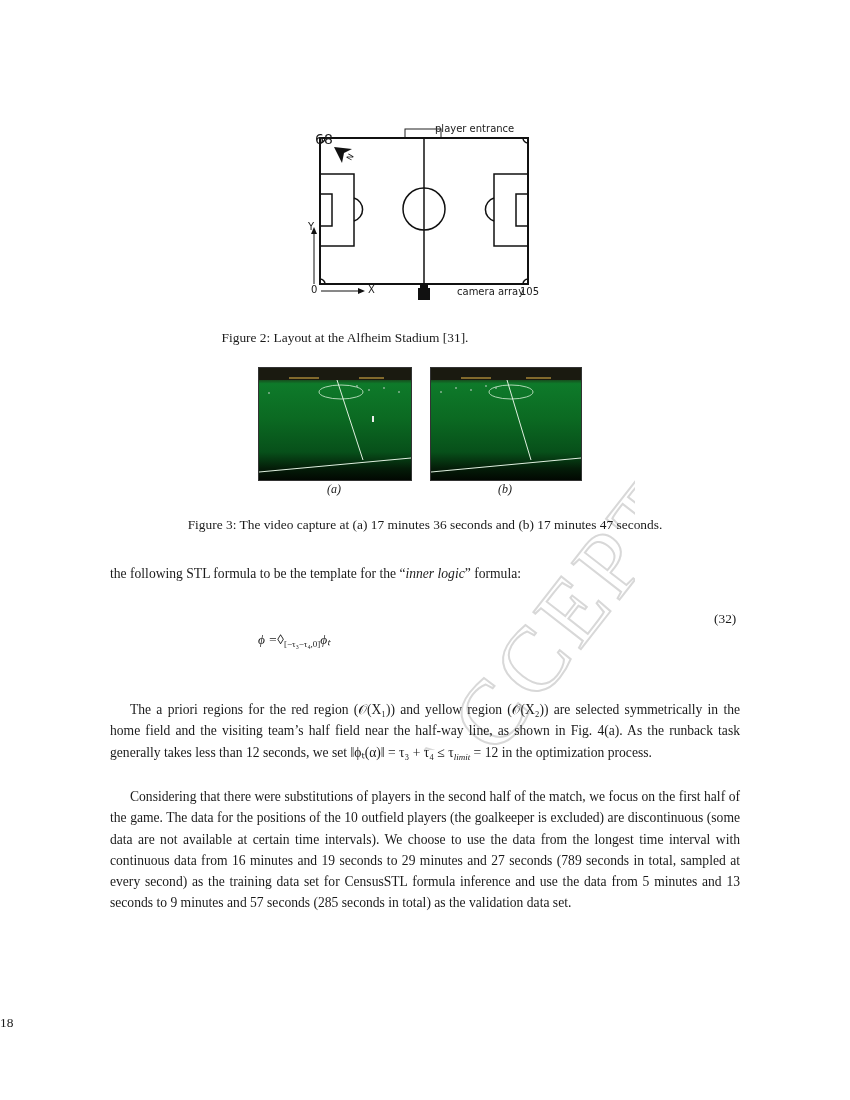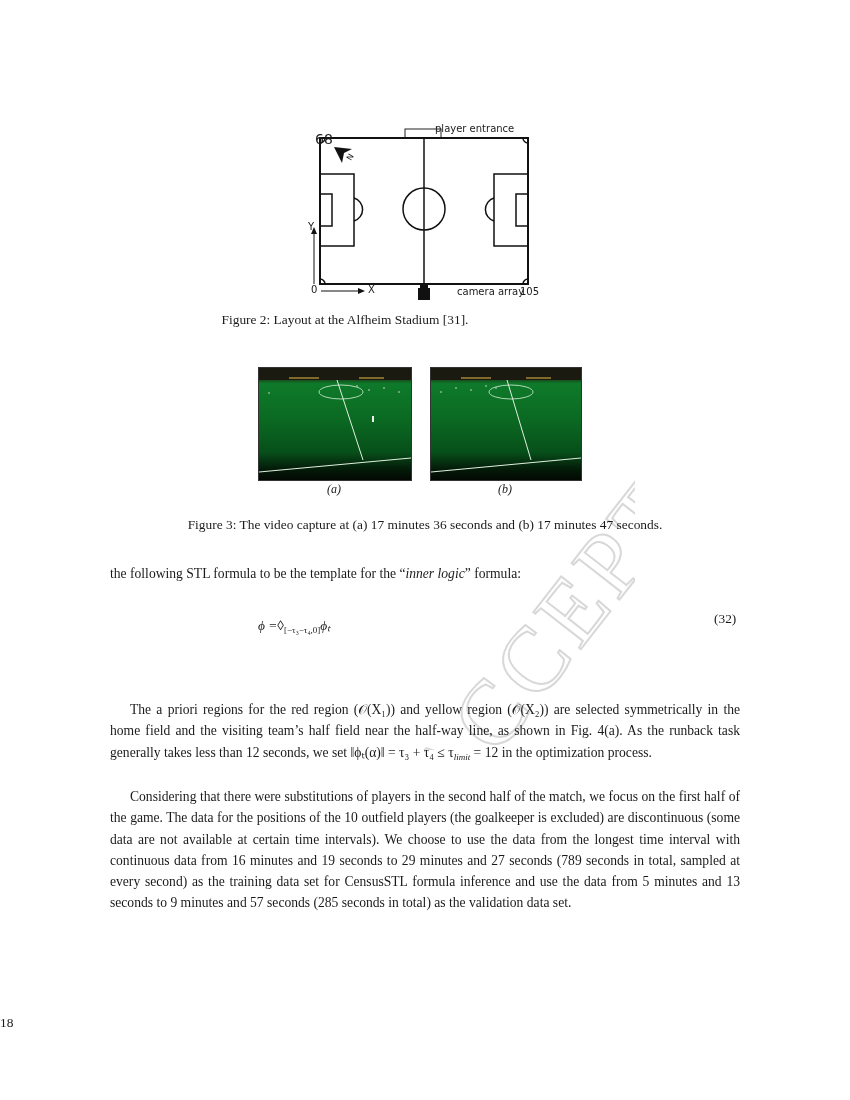--- a/index.html
+++ b/index.html
@@ -64,21 +64,21 @@
     </svg>
     <span class="abs sans" style="left:15px;top:11px;font-size:14px;">68</span>
     <span class="abs sans" style="left:8px;top:101px;font-size:10px;">Y</span>
     <span class="abs sans" style="left:11px;top:164px;font-size:10px;">0</span>
     <span class="abs sans" style="left:68px;top:164px;font-size:10px;">X</span>
     <span class="abs sans" style="left:220px;top:166px;font-size:10px;">105</span>
     <span class="abs sans" style="left:135px;top:3px;font-size:10px;">player entrance</span>
     <span class="abs sans" style="left:133px;top:166px;font-size:10px;margin-left:24px;">camera array</span>
   </div>
 
-  <div class="abs caption" style="left:0;top:312px;width:690px;">Figure 2: Layout at the Alfheim Stadium [31].</div>
+  <div class="abs caption" style="left:0;top:330px;width:690px;">Figure 2: Layout at the Alfheim Stadium [31].</div>
 
   <div class="field-img" style="left:258px;top:367px;width:152px;height:112px;">
     <svg width="152" height="112" viewBox="0 0 152 112">
       <rect x="0" y="0" width="152" height="12" fill="#1a1a10"></rect>
       <rect x="30" y="9" width="30" height="2" fill="#c8a040" opacity="0.6"></rect>
       <rect x="100" y="9" width="25" height="2" fill="#c8a040" opacity="0.6"></rect>
       <ellipse cx="82" cy="24" rx="22" ry="7" fill="none" stroke="#d8f0d8" stroke-width="0.8"></ellipse>
       <line x1="78" y1="12" x2="104" y2="92" stroke="#e0f0e0" stroke-width="1"></line>
       <line x1="0" y1="104" x2="152" y2="90" stroke="#e0f0e0" stroke-width="1"></line>
       <rect x="113" y="48" width="2" height="6" fill="#eee"></rect>
@@ -104,21 +104,21 @@
         <circle cx="10" cy="24" r="0.8" fill="#ddd"></circle>
     </svg>
   </div>
   <div class="abs caption" style="left:258px;top:482px;width:152px;font-style:italic;font-size:12px;">(a)</div>
   <div class="abs caption" style="left:430px;top:482px;width:150px;font-style:italic;font-size:12px;">(b)</div>
 
   <div class="abs caption" style="left:0;top:517px;width:850px;">Figure 3: The video capture at (a) 17 minutes 36 seconds and (b) 17 minutes 47 seconds.</div>
 
   <div class="para" style="top:563px;"><span>the following STL formula to be the template for the “</span><i>inner logic</i><span>” formula:</span></div>
 
-  <div class="eq" style="left:258px;top:616px;">
+  <div class="eq" style="left:258px;top:630px;">
     <i>ϕ =</i><span>◊</span><sub>[−τ₃−τ₄,0]</sub><i>ϕₜ</i>
   </div>
   <div class="eq" style="left:714px;top:611px;">(32)</div>
 
 
   <div class="para indent" style="top:699px;"><span>The a priori regions for the red region (𝒪(X₁)) and yellow region (𝒪(X₂)) are selected symmetrically in the home field and the visiting team’s half field near the half-way line, as shown in Fig. 4(a). As the runback task generally takes less than 12 seconds, we set ‖ϕₜ(α)‖ = τ₃ + τ₄ ≤ τ</span><sub><i>limit</i></sub><span> = 12 in the optimization process.</span></div>
 
   <div class="para indent" style="top:786px;">Considering that there were substitutions of players in the second half of the match, we focus on the first half of the game. The data for the positions of the 10 outfield players (the goalkeeper is excluded) are discontinuous (some data are not available at certain time intervals). We choose to use the data from the longest time interval with continuous data from 16 minutes and 19 seconds to 29 minutes and 27 seconds (789 seconds in total, sampled at every second) as the training data set for CensusSTL formula inference and use the data from 5 minutes and 13 seconds to 9 minutes and 57 seconds (285 seconds in total) as the validation data set.</div>
 
   <div class="abs" style="left:0;top:1015px;width:850px;text-align:left;font-family:'Liberation Serif',serif;font-size:13.4px;">18</div>

